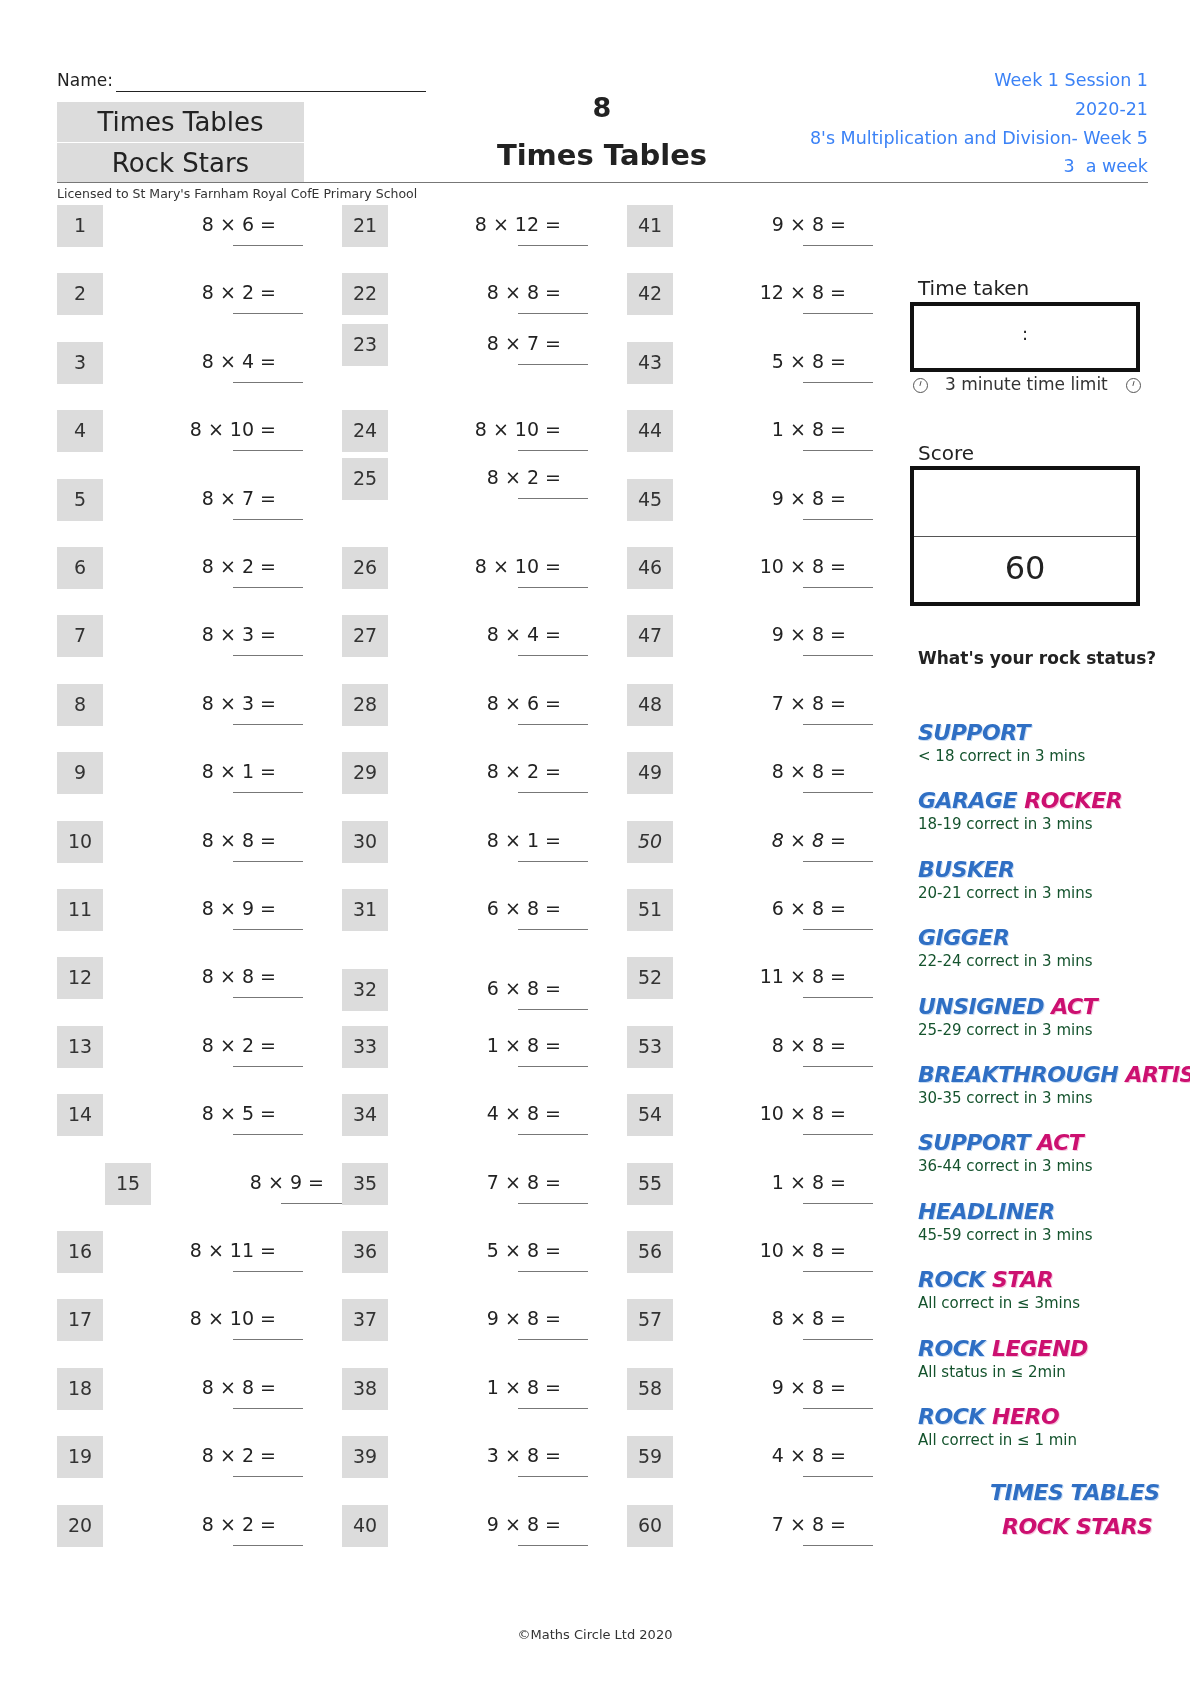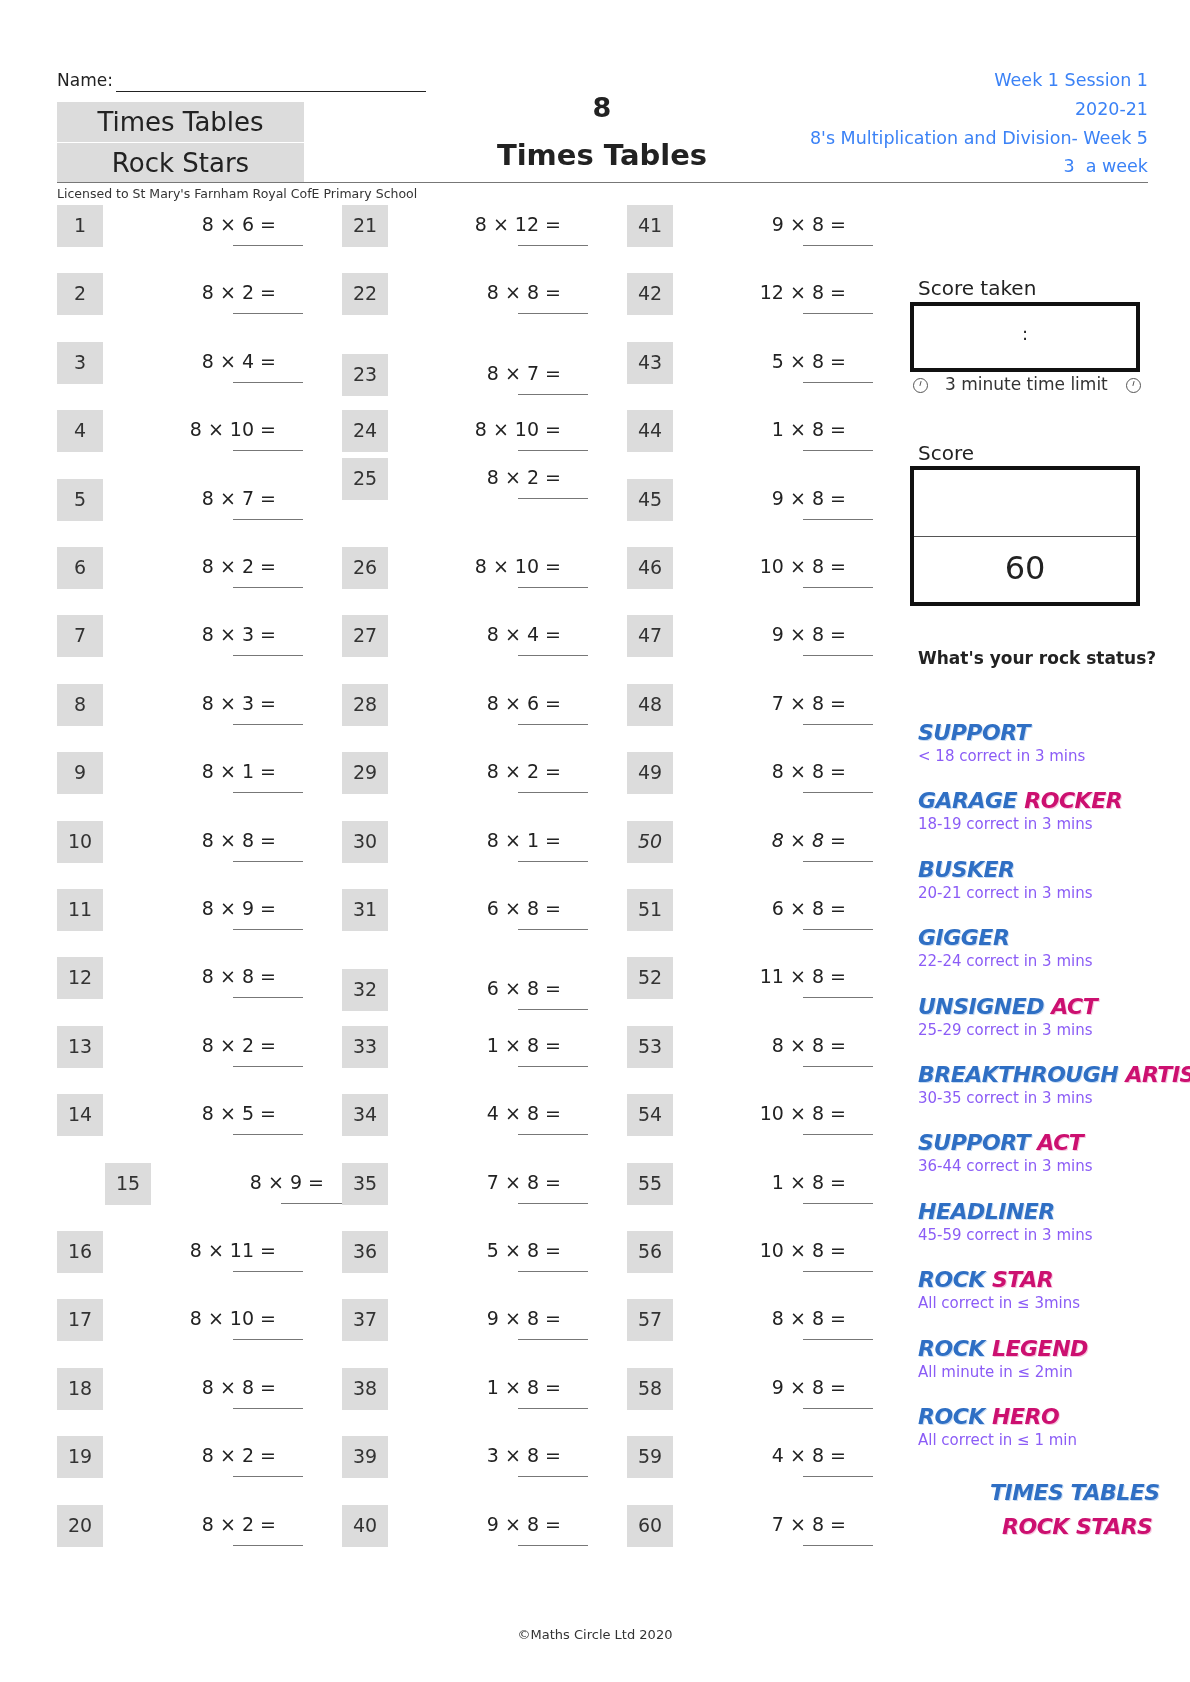--- a/index.html
+++ b/index.html
@@ -48,21 +48,21 @@
     .score-box { left: 910px; top: 466px; width: 230px; height: 140px; border: 4px solid #111; }
     .score-divider { left: 914px; top: 536px; width: 222px; border-top: 1px solid #555; }
     .score-total { left: 910px; width: 230px; top: 549px; text-align: center; font-size: 32px; color: #222; }
 
     .status-q { left: 918px; top: 648px; font-size: 17px; font-weight: bold; color: #222; }
 
     .rank { position: absolute; left: 918px; }
     .rank-title { font-family: "DejaVu Sans", sans-serif; font-weight: bold; font-size: 22px; letter-spacing: -0.5px; font-style: italic; white-space: nowrap; text-shadow: 1px 1px 0 #c9dcf2; }
     .rank-title .blue { color: #2f6fc4; }
     .rank-title .pink { color: #cc1070; text-shadow: 1px 1px 0 #f5c6de; }
-    .rank-desc { font-size: 15px; color: #8b5cf6; margin-top: 2px; white-space: nowrap; }
+    .rank-desc { font-size: 15px; color: #14532d; margin-top: 2px; white-space: nowrap; }
 
     .logo { position: absolute; font-weight: bold; font-style: italic; font-size: 22px; letter-spacing: -0.5px; white-space: nowrap; }
     .logo-1 { left: 990px; top: 1480px; color: #2f6fc4; text-shadow: 1px 1px 0 #c9dcf2; }
     .logo-2 { left: 1002px; top: 1514px; color: #cc1070; text-shadow: 1px 1px 0 #f5c6de; }
 
     .footer { left: 0; width: 1190px; top: 1627px; text-align: center; font-size: 13px; color: #333; }
   </style>
 </head>
 <body>
 
@@ -187,21 +187,21 @@
     <div class="q" style="left: 342px; top: 205px;">
       <div class="q-num">21</div>
       <div class="q-expr">8 × 12 =</div>
       <div class="q-answer"></div>
     </div>
     <div class="q" style="left: 342px; top: 273.4px;">
       <div class="q-num">22</div>
       <div class="q-expr">8 × 8 =</div>
       <div class="q-answer"></div>
     </div>
-    <div class="q" style="left: 342px; top: 354px;">
+    <div class="q" style="left: 342px; top: 324px;">
       <div class="q-num">23</div>
       <div class="q-expr">8 × 7 =</div>
       <div class="q-answer"></div>
     </div>
     <div class="q" style="left: 342px; top: 410.2px;">
       <div class="q-num">24</div>
       <div class="q-expr">8 × 10 =</div>
       <div class="q-answer"></div>
     </div>
     <div class="q" style="left: 342px; top: 458px;">
@@ -379,21 +379,21 @@
       <div class="q-expr">4 × 8 =</div>
       <div class="q-answer"></div>
     </div>
     <div class="q" style="left: 627px; top: 1504.6px;">
       <div class="q-num">60</div>
       <div class="q-expr">7 × 8 =</div>
       <div class="q-answer"></div>
     </div>
   </div>
 
-<div class="abs time-label">Score taken</div>
+<div class="abs time-label">Time taken</div>
 <div class="abs time-box"></div>
 <div class="abs time-colon">:</div>
 <div class="abs clock-icon clock-l"></div>
 <div class="abs time-limit">3 minute time limit</div>
 <div class="abs clock-icon clock-r"></div>
 
 <div class="abs score-label">Score</div>
 <div class="abs score-box"></div>
 <div class="abs score-divider"></div>
 <div class="abs score-input" style="left:914px;top:470px;width:222px;height:66px;"></div>
@@ -433,21 +433,21 @@
     <div class="rank" style="top: 1198.8px;">
       <div class="rank-title"><span class="blue">HEADLINER</span><span class="pink"></span></div>
       <div class="rank-desc">45-59 correct in 3 mins</div>
     </div>
     <div class="rank" style="top: 1267.2px;">
       <div class="rank-title"><span class="blue">ROCK</span> <span class="pink">STAR</span></div>
       <div class="rank-desc">All correct in ≤ 3mins</div>
     </div>
     <div class="rank" style="top: 1335.6px;">
       <div class="rank-title"><span class="blue">ROCK</span> <span class="pink">LEGEND</span></div>
-      <div class="rank-desc">All minute in ≤ 2min</div>
+      <div class="rank-desc">All status in ≤ 2min</div>
     </div>
     <div class="rank" style="top: 1404px;">
       <div class="rank-title"><span class="blue">ROCK</span> <span class="pink">HERO</span></div>
       <div class="rank-desc">All correct in ≤ 1 min</div>
     </div>
   </div>
 
 <div class="logo logo-1">TIMES TABLES</div>
 <div class="logo logo-2">ROCK STARS</div>
 

